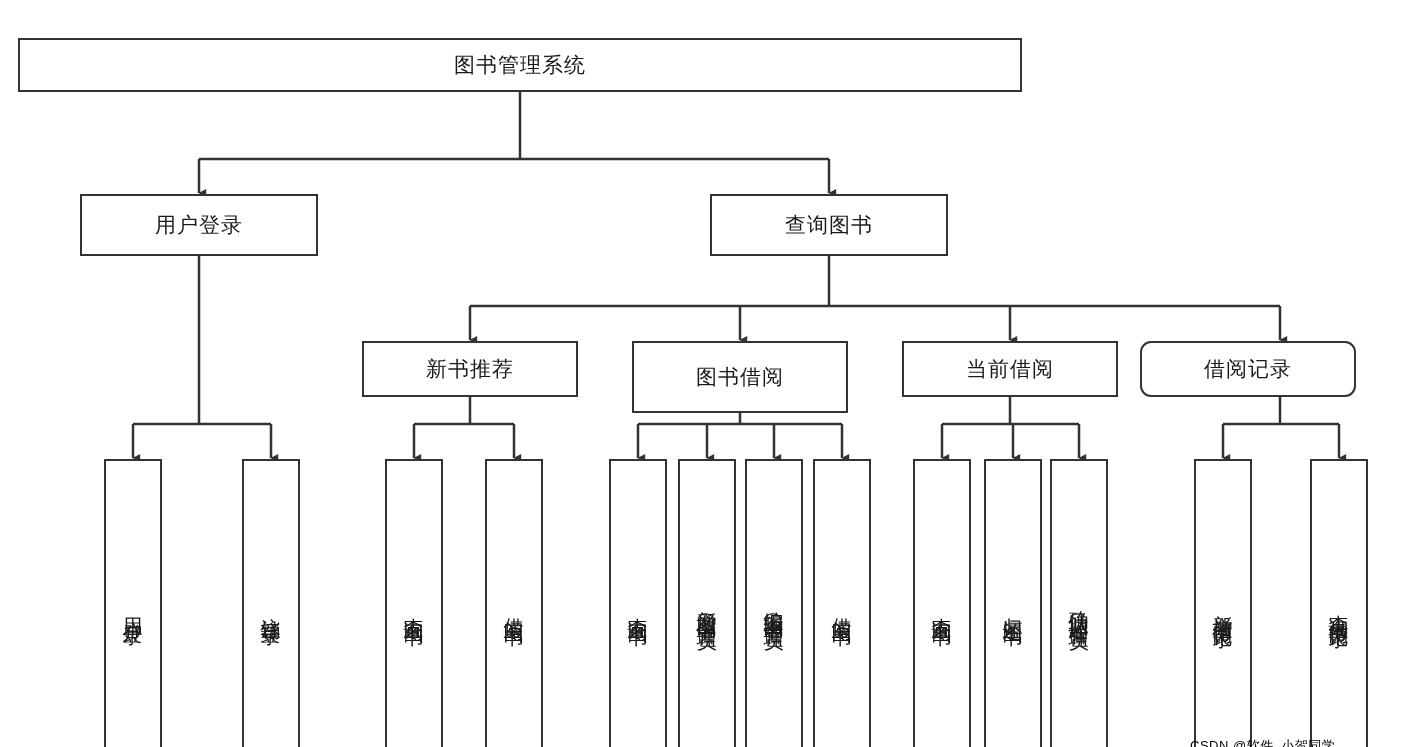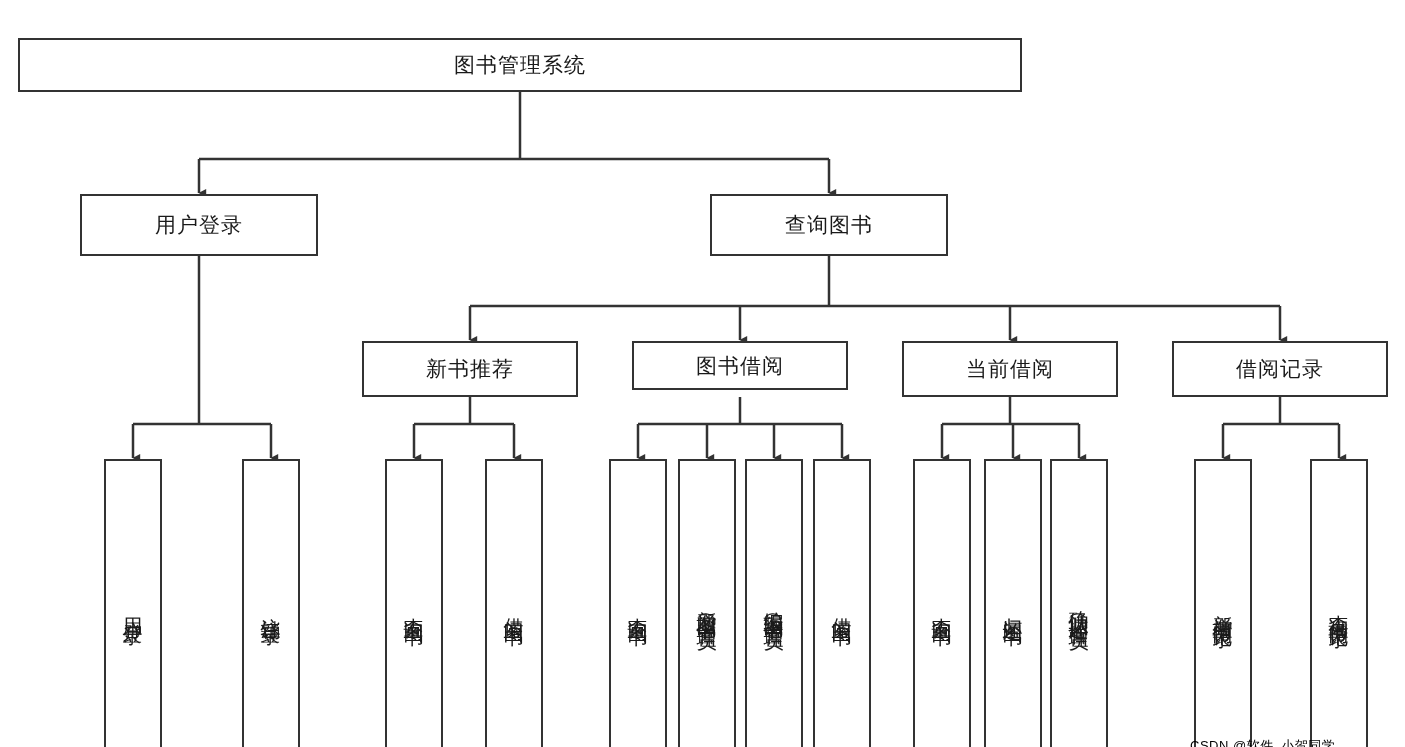--- a/index.html
+++ b/index.html
@@ -116,27 +116,27 @@
       </div>
       <div class="node h" style="left: 80px; top: 170px; width: 238px; height: 62px;">
         <span>用户登录</span>
       </div>
       <div class="node h" style="left: 710px; top: 170px; width: 238px; height: 62px;">
         <span>查询图书</span>
       </div>
       <div class="node h" style="left: 362px; top: 317px; width: 216px; height: 56px; align-items: center;">
         <span>新书推荐</span>
       </div>
-      <div class="node h" style="left: 632px; top: 317px; width: 216px; height: 49px;">
+      <div class="node h" style="left: 632px; top: 317px; width: 216px; height: 72px;">
         <span>图书借阅</span>
       </div>
       <div class="node h" style="left: 902px; top: 317px; width: 216px; height: 56px; align-items: center;">
         <span>当前借阅</span>
       </div>
-      <div class="node h" style="left: 1172px; top: 317px; width: 216px; height: 56px;">
+      <div class="node h" style="left: 1140px; top: 317px; width: 216px; height: 56px; border-radius: 11px;">
         <span>借阅记录</span>
       </div>
       <div class="node v" style="left: 104px; top: 435px; width: 58px; height: 298px;">
         <span class="vtext">用户登录</span>
       </div>
       <div class="node v" style="left: 242px; top: 435px; width: 58px; height: 298px;">
         <span class="vtext">注销登录</span>
       </div>
       <div class="node v" style="left: 385px; top: 435px; width: 58px; height: 298px;">
         <span class="vtext">查询图书</span>

